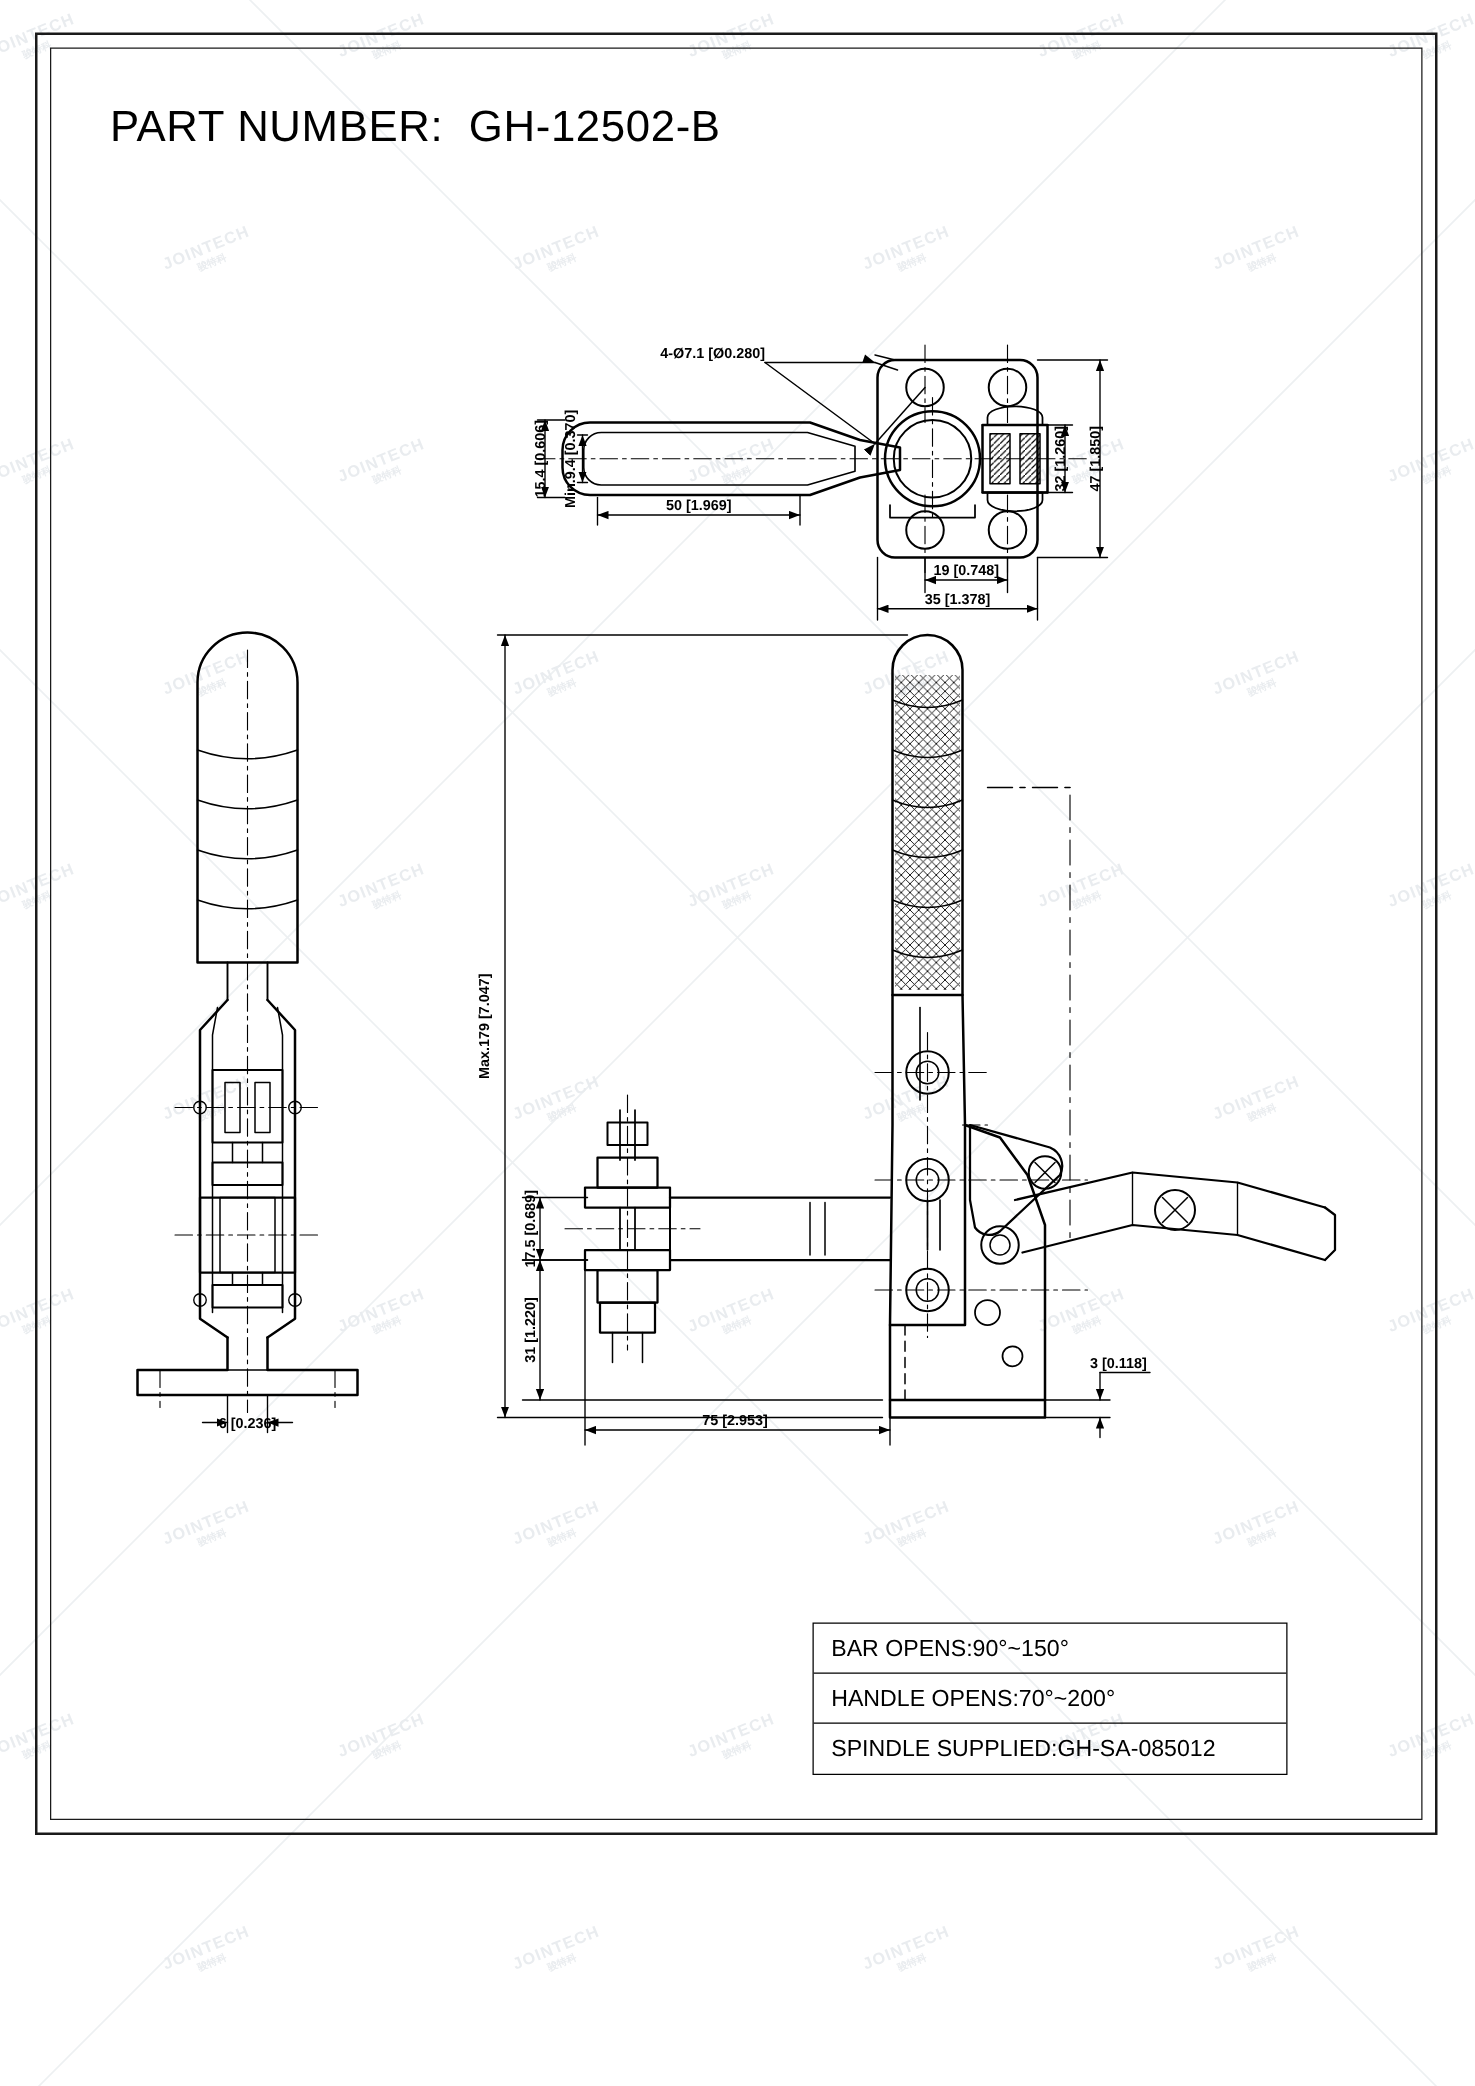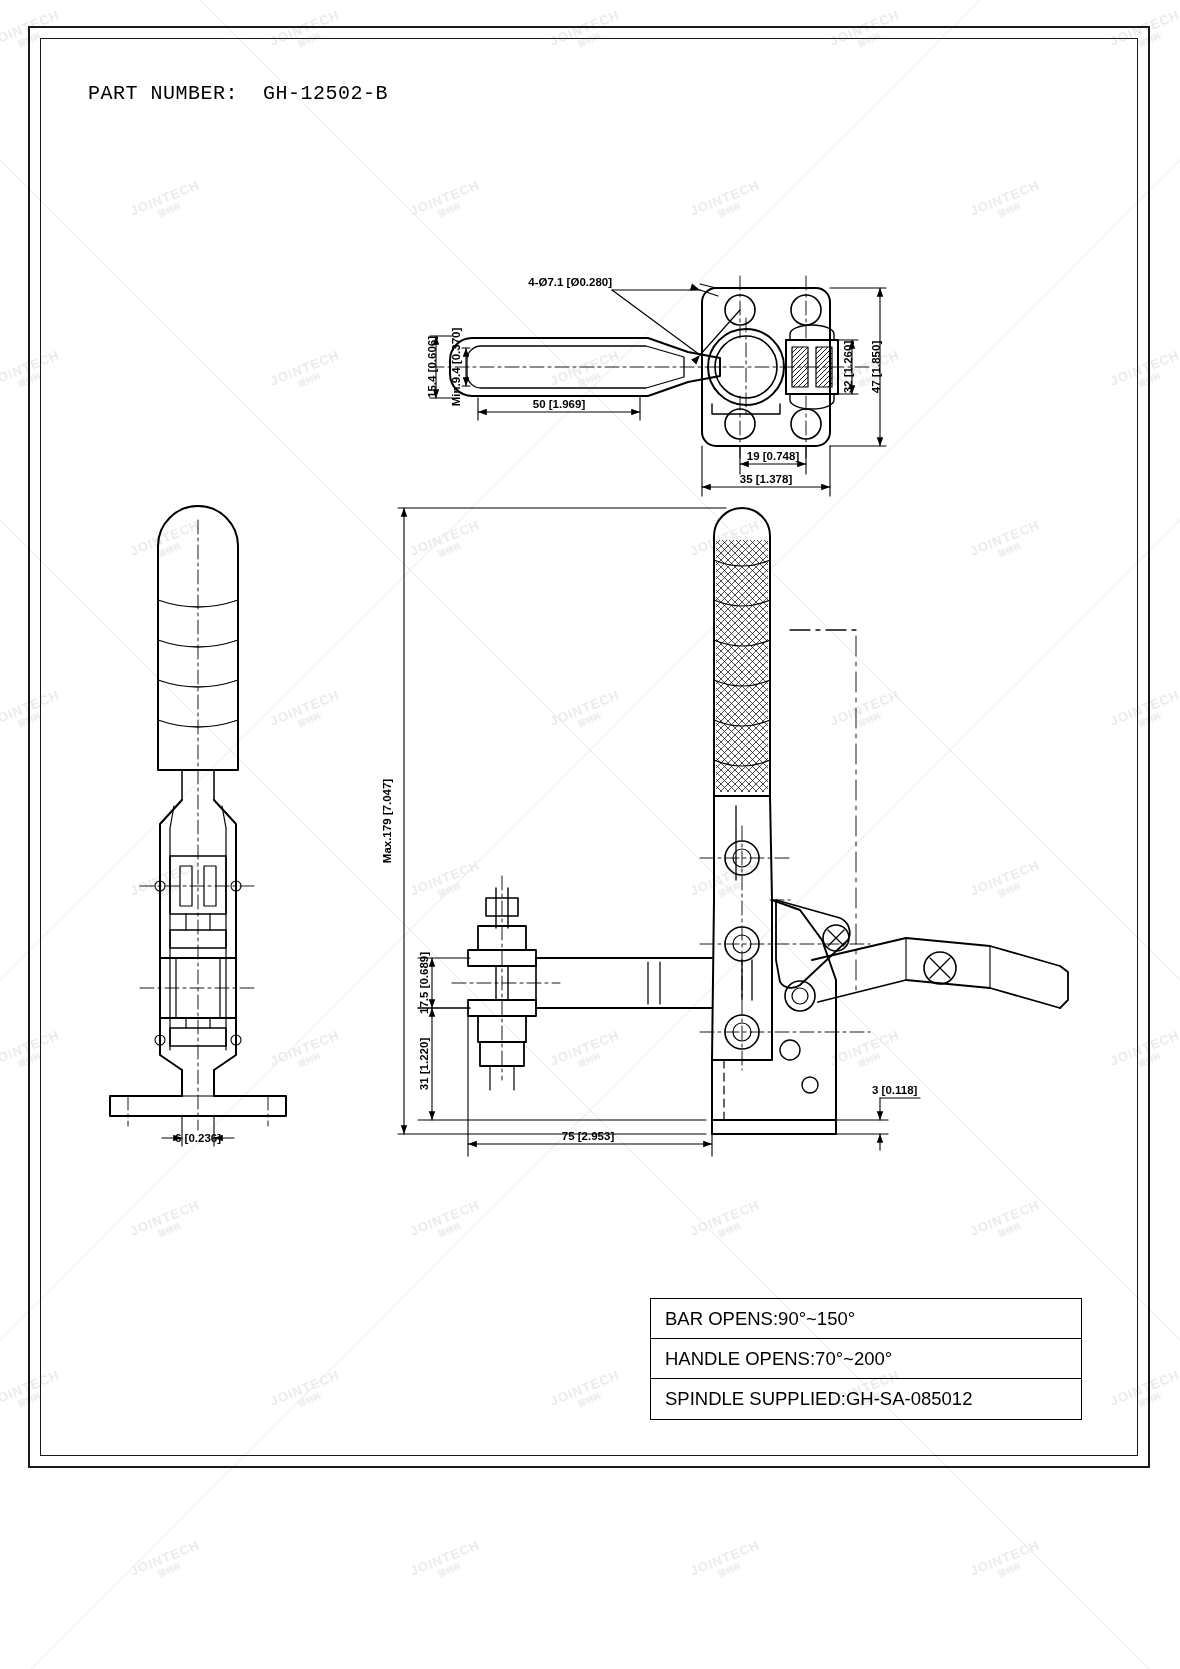--- a/index.html
+++ b/index.html
@@ -15,25 +15,25 @@
       border:1px solid #1a1a1a;box-sizing:border-box;}
 
   
   #wm{position:absolute;inset:0;pointer-events:none;overflow:hidden;}
   .wm-t{position:absolute;font-family:"Liberation Sans",sans-serif;
       font-weight:bold;color:#e9ecef;white-space:nowrap;user-select:none;}
   .wm-t .big{font-size:13px;letter-spacing:1px;display:block;}
   .wm-t .sm{font-size:8px;letter-spacing:0px;display:block;text-align:center;}
 
   
-  #title{position:absolute;left:88px;top:82px;font-family:Liberation Mono, monospace;
-      font-size:20px;letter-spacing:.5px;color:#000;white-space:pre;}
+  #title{position:absolute;left:88px;top:82px;font-family:Liberation Sans, sans-serif;
+      font-size:35px;letter-spacing:.5px;color:#000;white-space:pre;}
 
   
-  #spec{position:absolute;left:650px;top:1298px;width:432px;
+  #spec{position:absolute;left:650px;top:1298px;width:380px;
       border:1.4px solid #000;box-sizing:border-box;background:transparent;}
   #spec .row{height:40px;line-height:40px;padding-left:14px;font-size:18.5px;
       border-bottom:1.4px solid #000;box-sizing:border-box;white-space:nowrap;}
   #spec .row:last-child{border-bottom:none;}
 
   
   #draw{position:absolute;left:0;top:0;width:1180px;height:1669px;}
 
   .dimtxt{font-family:"Liberation Sans",sans-serif;font-size:11.5px;font-weight:bold;
       fill:#000;}

